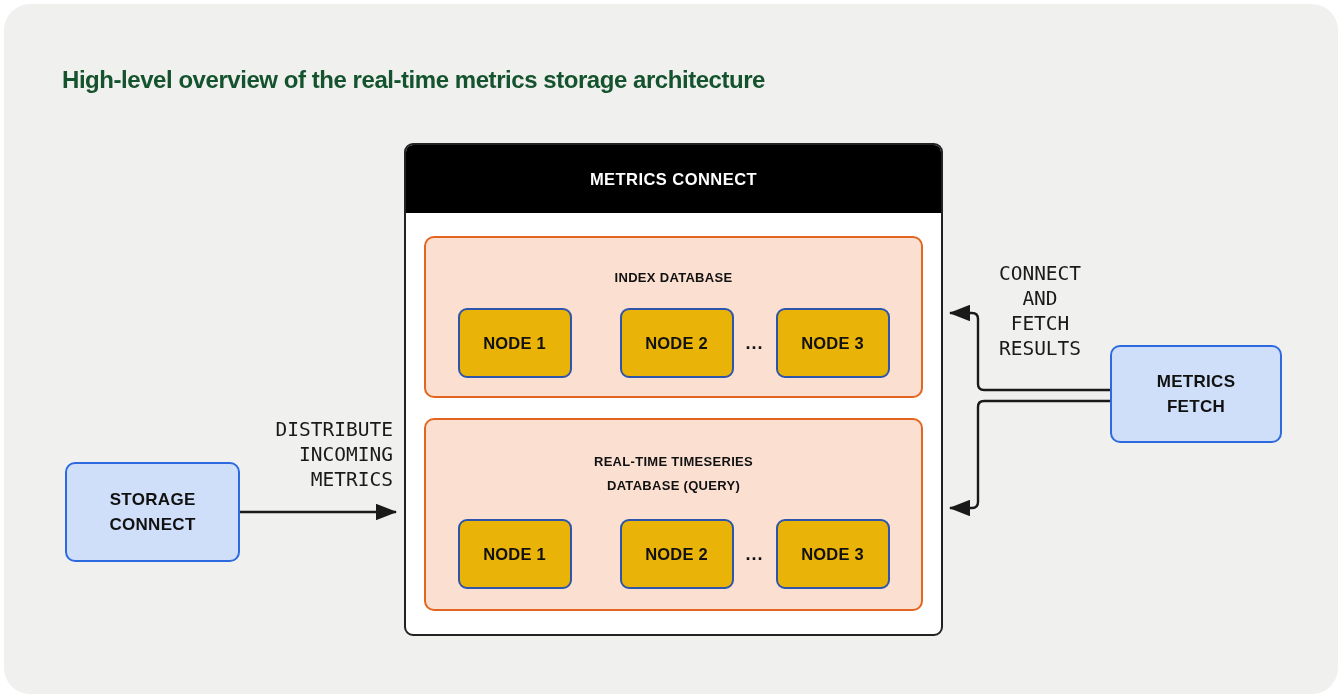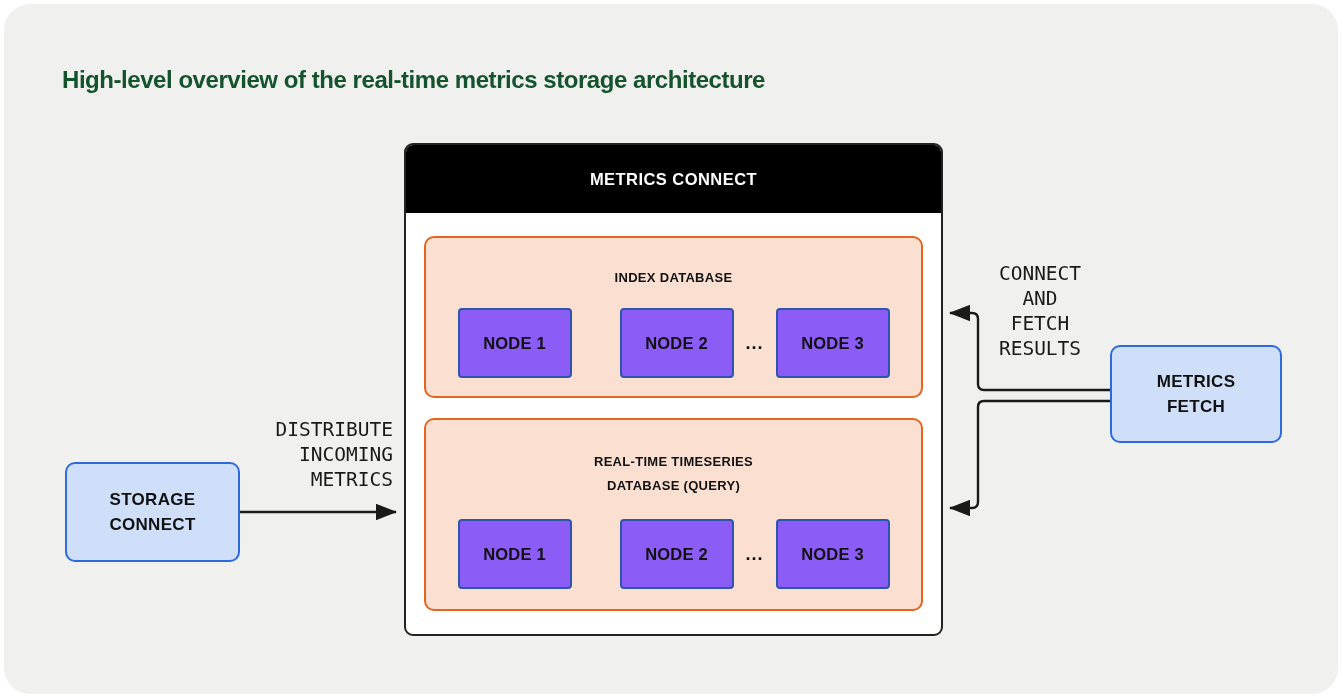--- a/index.html
+++ b/index.html
@@ -109,23 +109,23 @@
     display: flex;
     align-items: center;
     justify-content: center;
   }
   #index-panel .node-row { top: 70px; }
   #rtdb-panel .node-row { top: 99px; }
 
   .node {
     width: 114px;
     height: 70px;
-    background: #8b5cf6;
+    background: #eab308;
     border: 2px solid #2d55ab;
-    border-radius: 4px;
+    border-radius: 9px;
     box-sizing: border-box;
     display: flex;
     align-items: center;
     justify-content: center;
     font-size: 16.5px;
     font-weight: bold;
     color: #111111;
     letter-spacing: 0.2px;
   }
   .node-gap-wide { width: 48px; }
@@ -152,20 +152,21 @@
     font-weight: bold;
     color: #111111;
     line-height: 25px;
     letter-spacing: 0.3px;
   }
   #storage-router {
     left: 65px;
     top: 462px;
     width: 175px;
     height: 100px;
+    text-align: right;
   }
   #metrics-query {
     left: 1110px;
     top: 345px;
     width: 172px;
     height: 98px;
   }
   
   .edge-label {
     position: absolute;

